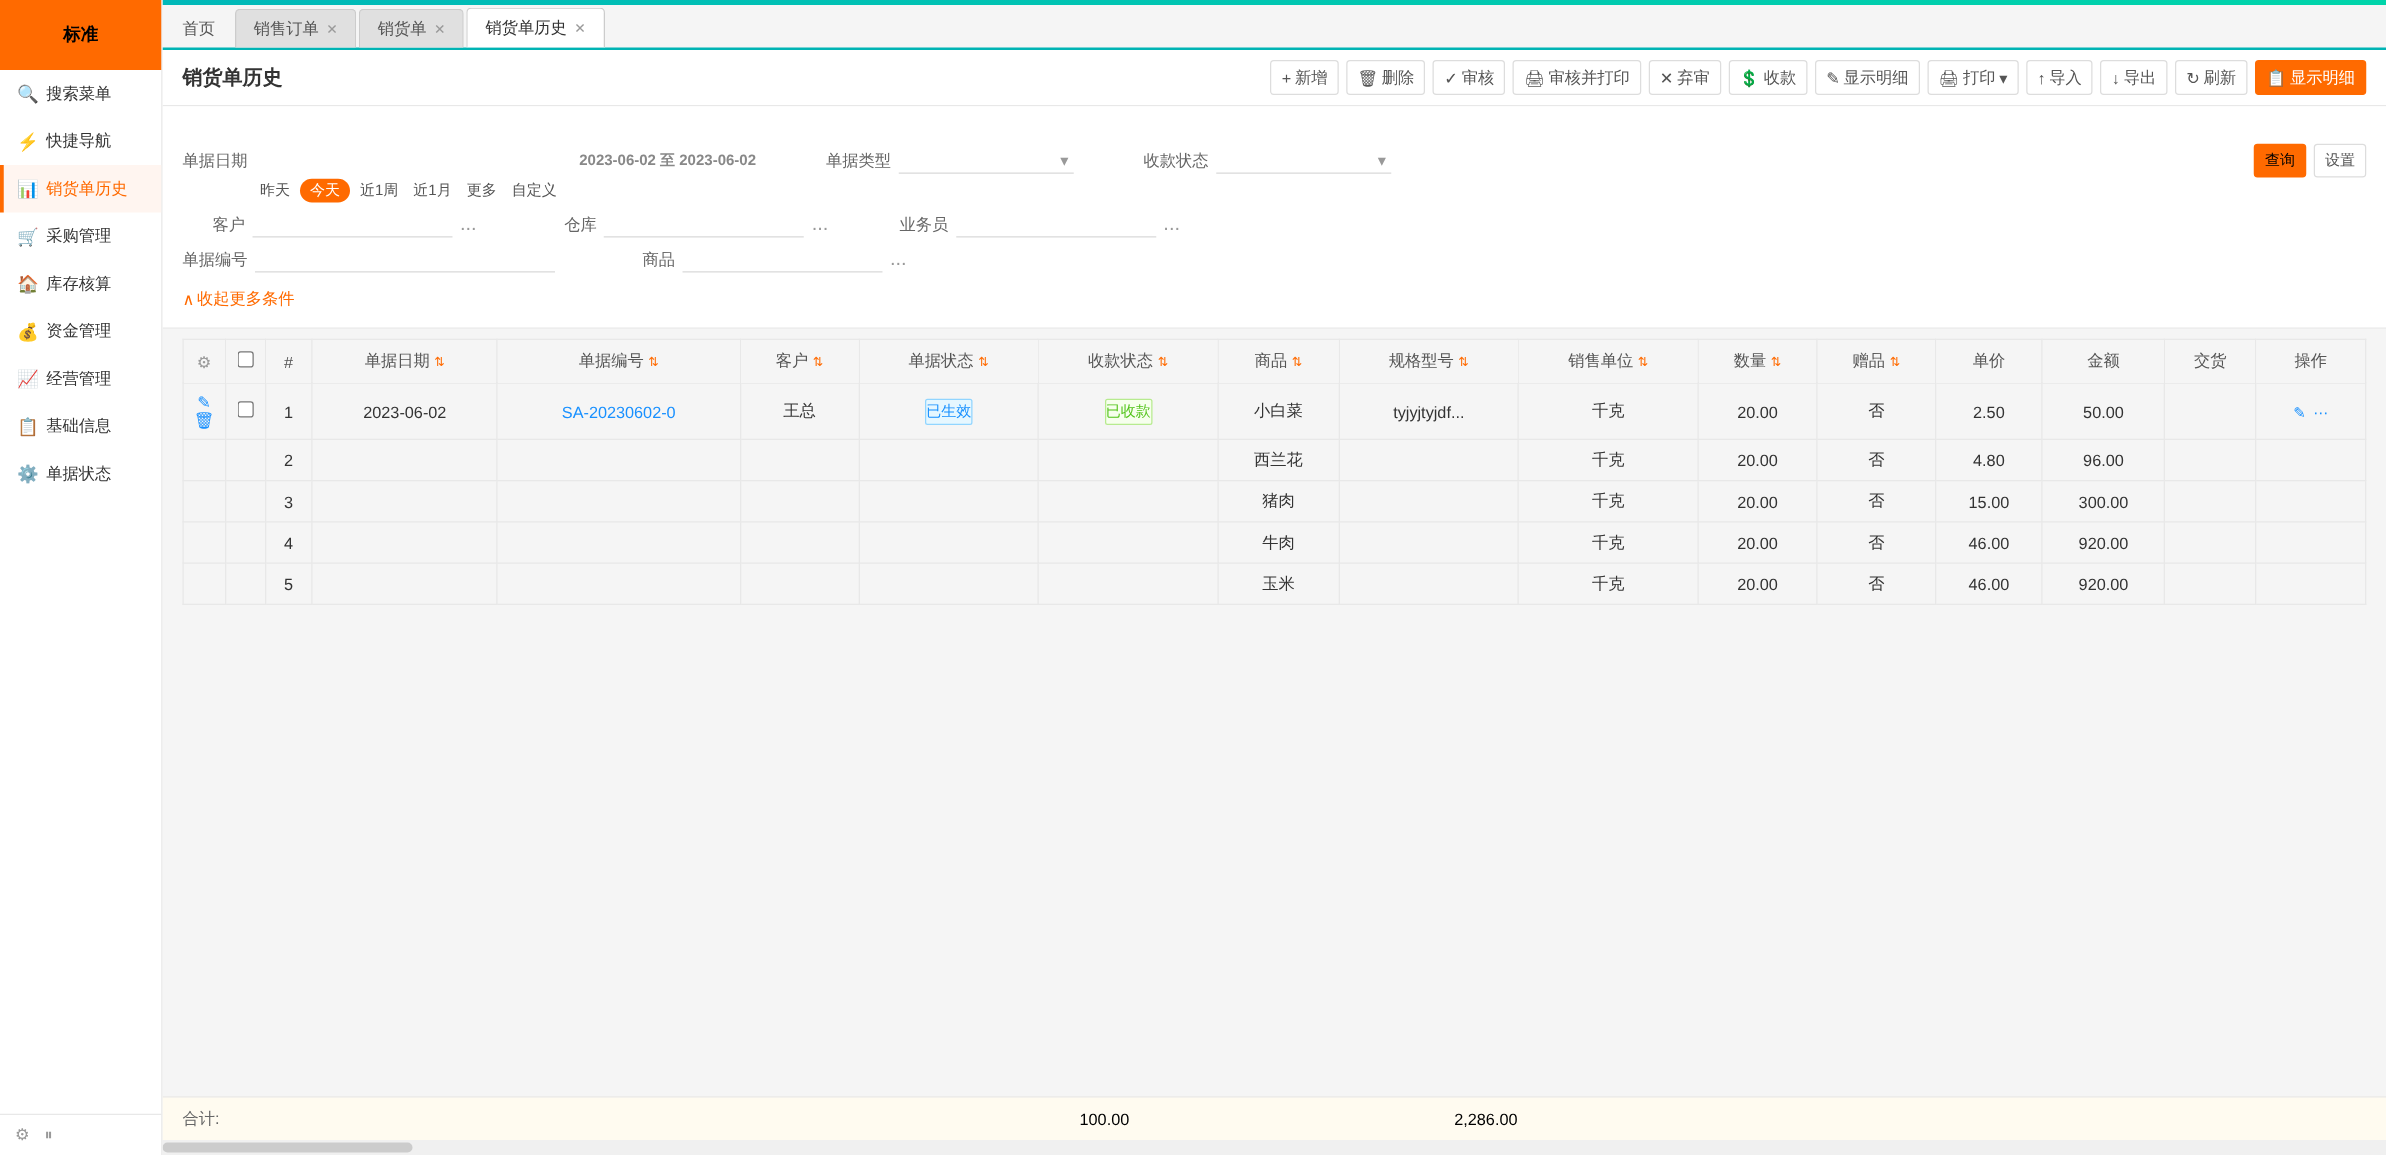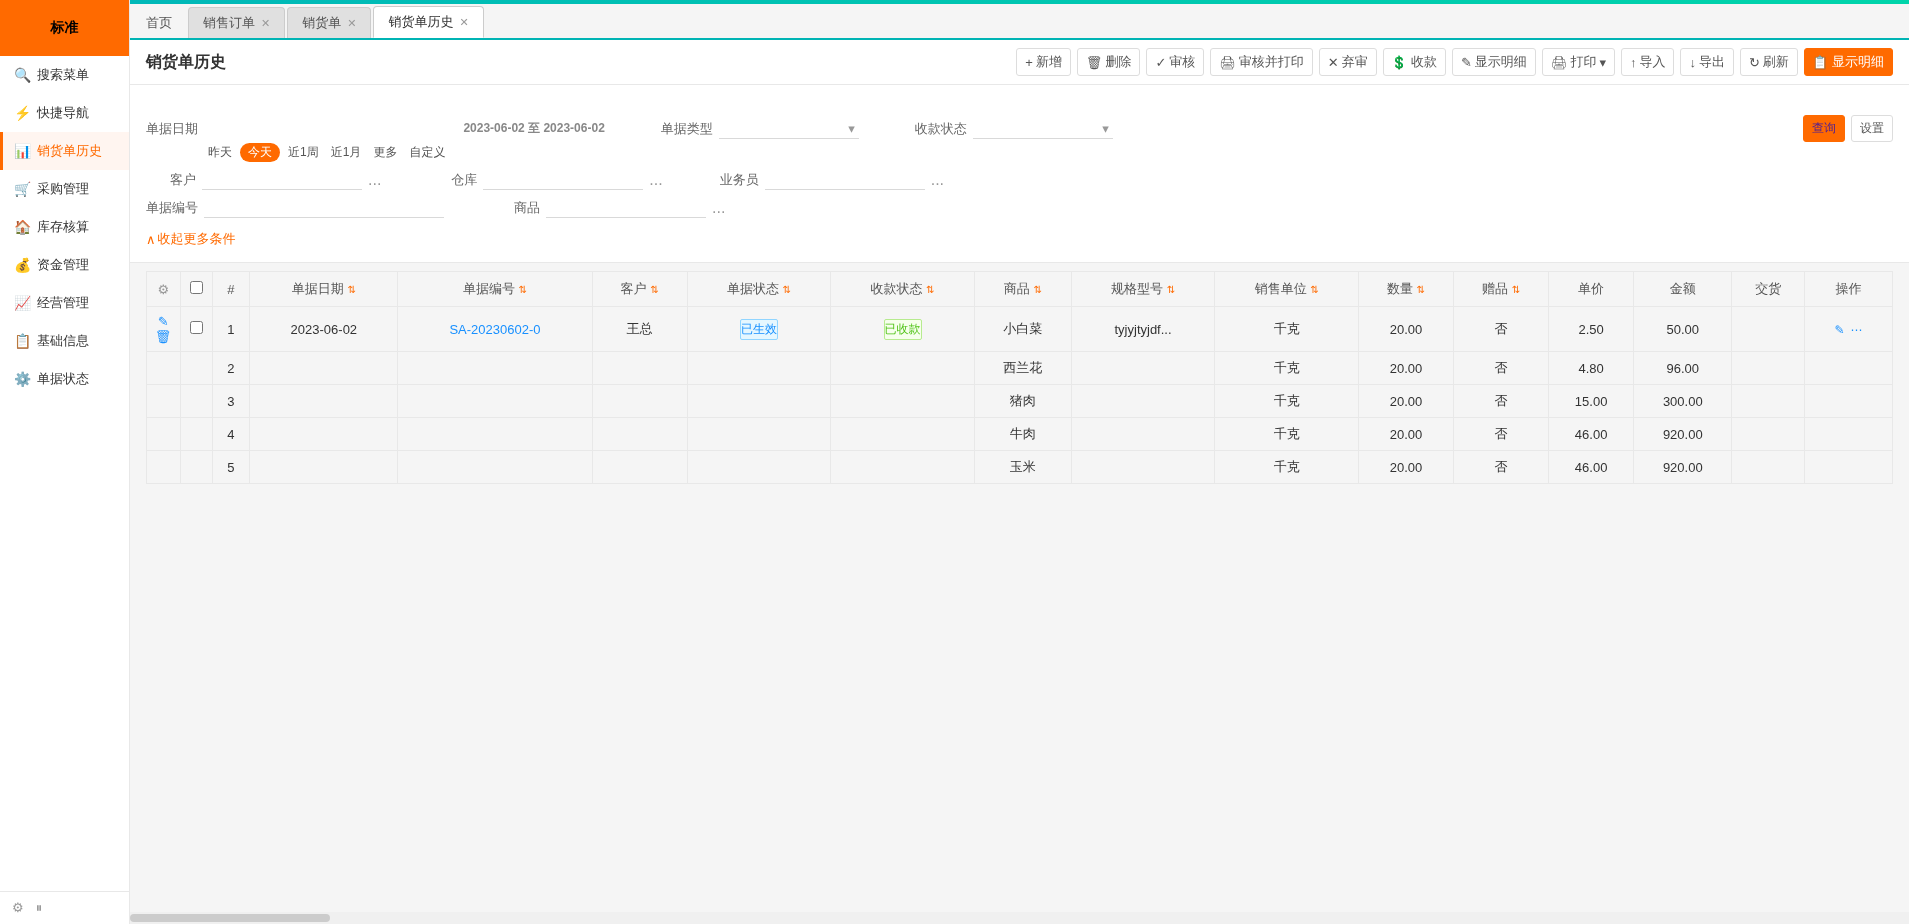--- a/index.html
+++ b/index.html
@@ -229,21 +229,21 @@
       </div>
       <div class="filter-item" style="margin-left:40px;">
         <span class="filter-label">收款状态</span>
         <div class="select-wrapper">
           <select class="filter-select">
             <option value=""></option>
           </select>
         </div>
       </div>
       <div style="margin-left:auto;display:flex;gap:6px;">
-        <button class="toolbar-btn primary" style="background:#ff6a00;color:#4c1d95;border-color:#ff6a00;">查询</button>
+        <button class="toolbar-btn primary" style="background:#ff6a00;color:#000000;border-color:#ff6a00;">查询</button>
         <button class="toolbar-btn">设置</button>
       </div>
     </div>
 
     <div class="filter-row">
       <div class="filter-item">
         <span class="filter-label">客户</span>
         <input class="filter-input" style="width: 160px;">
         <span class="dots-btn">...</span>
       </div>
@@ -430,18 +430,25 @@
             <td>否</td>
             <td>46.00</td>
             <td>920.00</td>
             <td></td>
             <td></td>
           </tr>
         </tbody>
     </table>
   </div>
 
+  <div class="table-footer">
+    <span class="footer-label">合计:</span>
+    <div class="footer-values">
+      <span style="margin-left:680px;">100.00</span>
+      <span style="margin-left:60px;">2,286.00</span>
+    </div>
+  </div>
 
   <div class="hscroll">
     <div class="hscroll-thumb"></div>
   </div>
 
 </div>
 
 </body></html>

